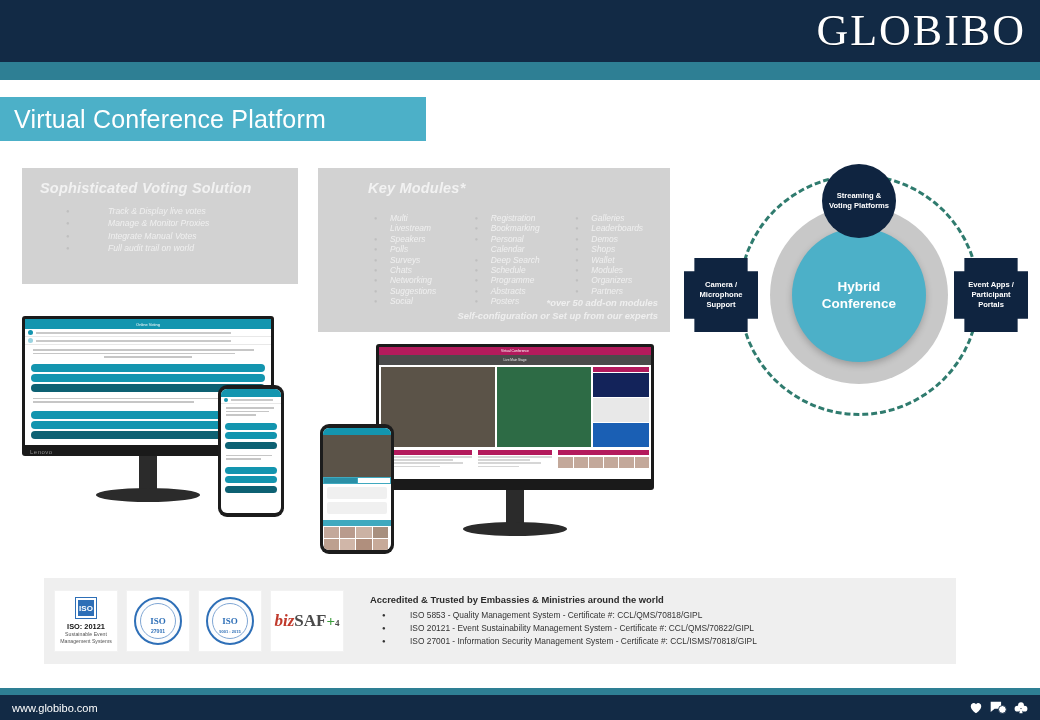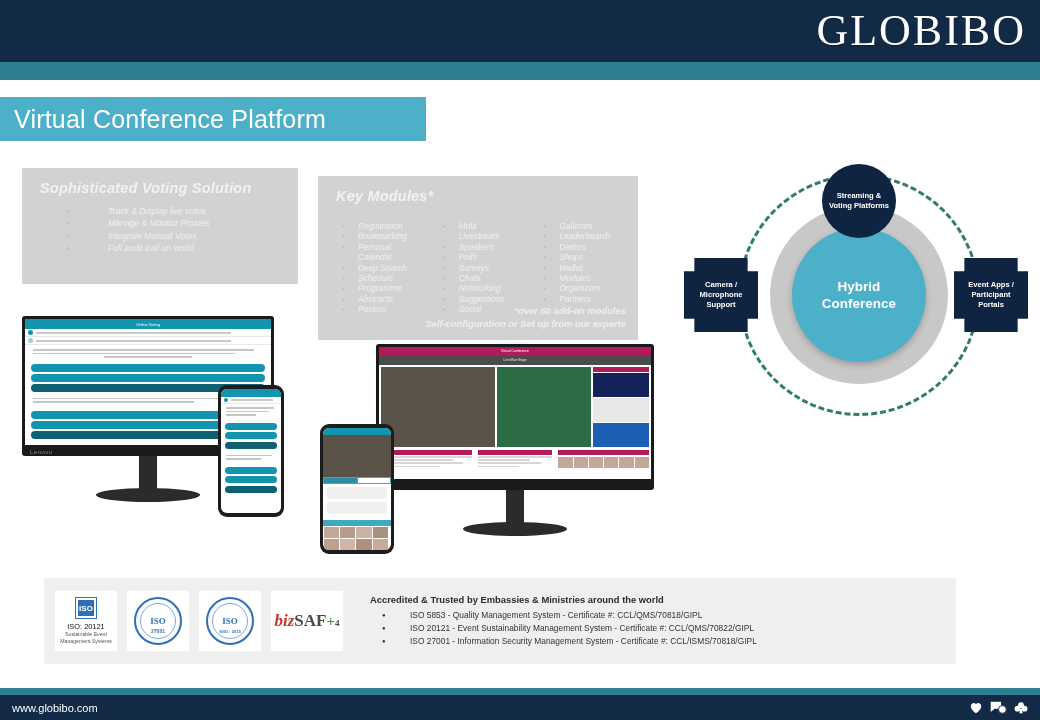--- a/index.html
+++ b/index.html
@@ -36,21 +36,21 @@
   .title-text {
     color: #ffffff; font-size: 25px; font-weight: 400; padding-left: 14px;
     letter-spacing: .2px; white-space: nowrap;
   }
 
   
   .panel {
     position: absolute; background: #d2d2d2; color: #ffffff; font-style: italic;
   }
   .panel-voting { left: 22px; top: 168px; width: 276px; height: 116px; }
-  .panel-modules { left: 318px; top: 176px; width: 320px; height: 164px; }
+  .panel-modules { left: 318px; top: 168px; width: 352px; height: 164px; padding-left: 32px; }
   .panel-h {
     font-size: 14.5px; font-weight: 700; color: #f2f2f2;
     padding: 12px 0 0 18px; letter-spacing: .2px;
   }
   .bullets { list-style: none; margin-top: 9px; }
   .bullets li {
     font-size: 8.6px; color: #f0f0f0; line-height: 10.6px;
     position: relative; padding-left: 0;
   }
   .panel-voting .bullets { padding-left: 44px; }
@@ -183,21 +183,21 @@
   .badge {
     width: 64px; height: 62px; background: #ffffff; margin-right: 8px;
     display: flex; flex-direction: column; align-items: center; justify-content: center;
     border: 1px solid #f2f2f2;
   }
   .badge-iso-mark {
     width: 20px; height: 20px; background: #2e6fb7; color:#fff; font-size: 8px;
     display:flex; align-items:center; justify-content:center; font-weight:700;
     border: 2px solid #ffffff; outline: 1px solid #2e6fb7;
   }
-  .badge-t1 { font-size: 7.4px; font-weight: 400; color: #111; margin-top: 4px; }
+  .badge-t1 { font-size: 7.4px; font-weight: 700; color: #111; margin-top: 4px; }
   .badge-t2 { font-size: 5.2px; color: #555; line-height: 6.4px; text-align: center; }
   .badge-seal {
     width: 48px; height: 48px; border-radius: 50%;
     border: 2px solid #2e6fb7; display:flex; align-items:center; justify-content:center;
     position: relative; background: radial-gradient(circle,#ffffff 55%, #eef3f9 100%);
   }
   .badge-seal::after {
     content:""; position:absolute; left:4px; top:4px; right:4px; bottom:4px;
     border:1px solid #7fa6d4; border-radius:50%;
   }
@@ -252,41 +252,41 @@
       <li>Track &amp; Display live votes</li>
       <li>Manage &amp; Monitor Proxies</li>
       <li>Integrate Manual Votes</li>
       <li>Full audit trail on world</li>
     </ul>
   </div>
 
   <div class="panel panel-modules">
     <div class="panel-h">Key Modules*</div>
     <div class="mod-cols">
+      <ul class="bullets mod-col">
+        <li>Multi</li>
+        <li class="nobullet">Livestream</li>
+        <li>Speakers</li>
+        <li>Polls</li>
+        <li>Surveys</li>
+        <li>Chats</li>
+        <li>Networking</li>
+        <li>Suggestions</li>
+        <li>Social</li>
+      </ul>
       <ul class="bullets mod-col">
         <li>Registration</li>
         <li>Bookmarking</li>
         <li>Personal</li>
         <li class="nobullet">Calendar</li>
         <li>Deep Search</li>
         <li>Schedule</li>
         <li>Programme</li>
         <li>Abstracts</li>
         <li>Posters</li>
-      </ul>
-      <ul class="bullets mod-col">
-        <li>Multi</li>
-        <li class="nobullet">Livestream</li>
-        <li>Speakers</li>
-        <li>Polls</li>
-        <li>Surveys</li>
-        <li>Chats</li>
-        <li>Networking</li>
-        <li>Suggestions</li>
-        <li>Social</li>
       </ul>
       <ul class="bullets mod-col">
         <li>Galleries</li>
         <li>Leaderboards</li>
         <li>Demos</li>
         <li>Shops</li>
         <li>Wallet</li>
         <li>Modules</li>
         <li>Organizers</li>
         <li>Partners</li>

